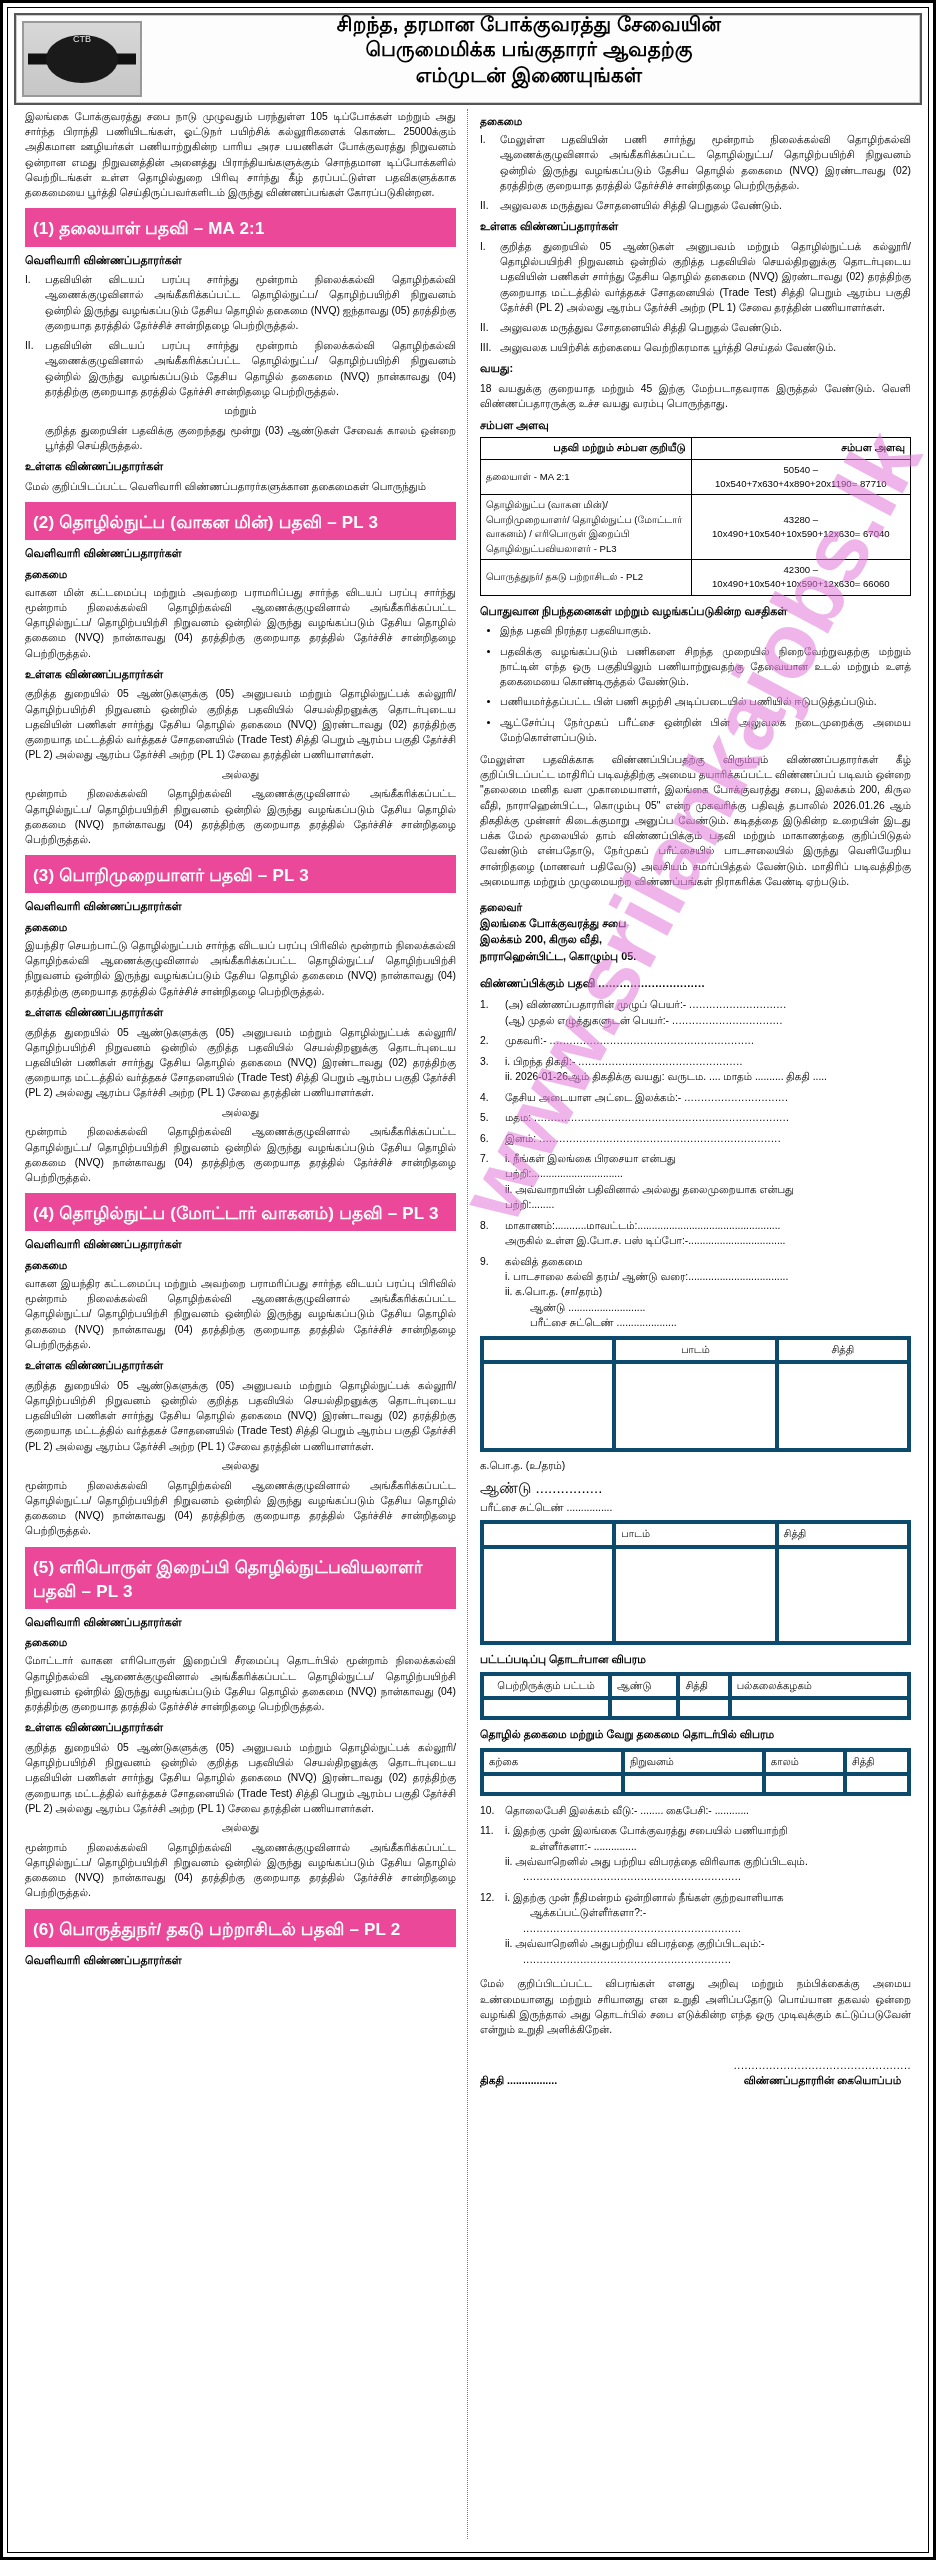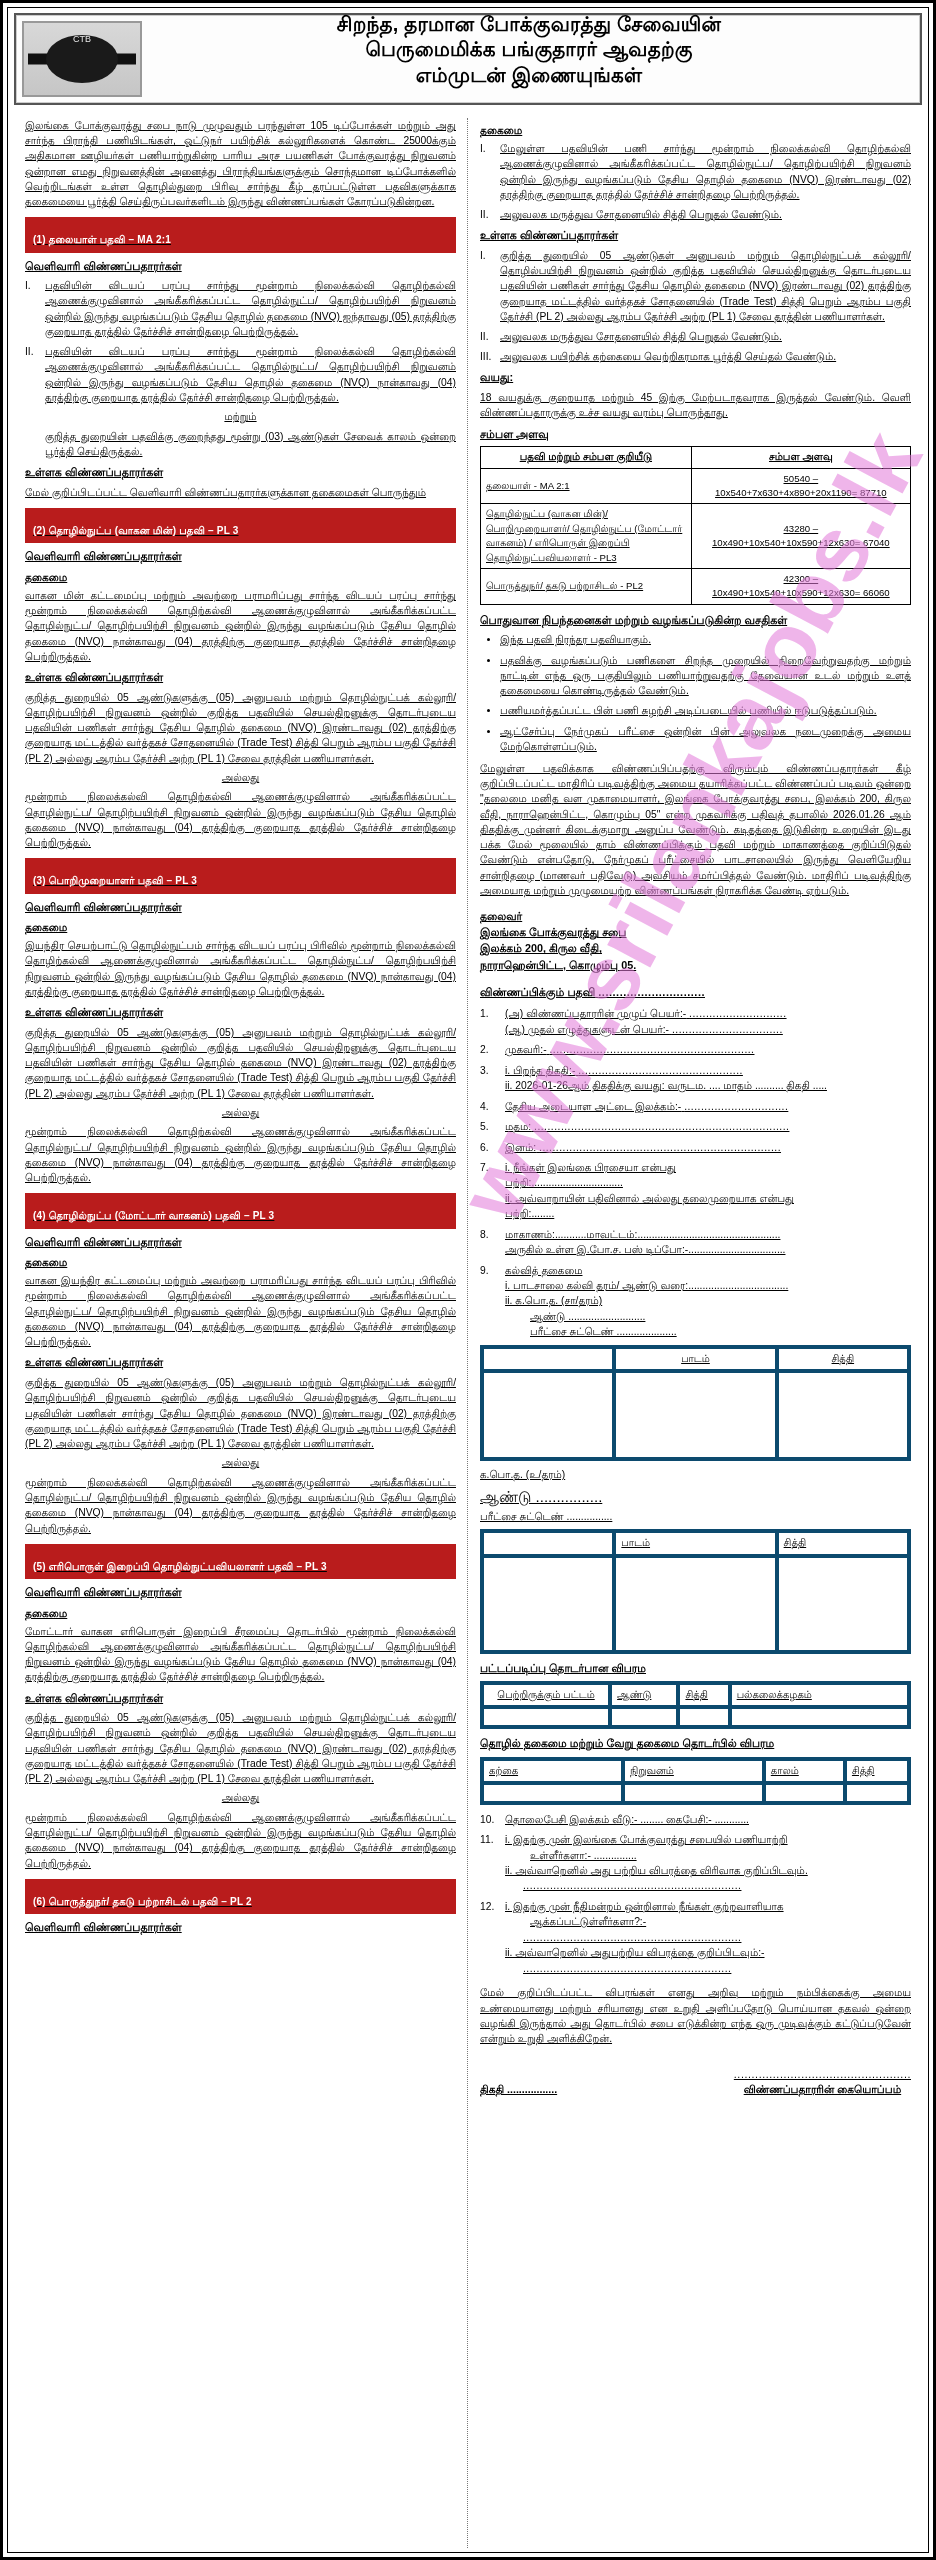--- a/index.html
+++ b/index.html
@@ -81,23 +81,22 @@
     font-weight: bold;
     line-height: 1.26;
     letter-spacing: .2px;
     text-align: center;
     white-space: nowrap;
   }
 
   
   .columns {
     display: flex;
-    margin: 13px 8px 6px 8px;
+    margin: 4px 8px 6px 8px;
     height: 2430px;
-    text-decoration: underline;
   }
   .col {
     width: 50%;
     padding: 0 9px;
     font-size: 10.2px;
     line-height: 1.42;
   }
   .col.left {
     border-right: 1px dotted #777;
     padding-right: 11px;
@@ -105,25 +104,25 @@
   .col.right { padding-left: 12px; }
 
   p.just {
     text-align: justify;
     margin: 0 0 6px 0;
     font-size: 10.3px;
     line-height: 1.48;
   }
 
   .black-bar {
-    background: #b91c1c;
+    background: #ec4899;
     color: #fff;
     font-weight: bold;
-    font-size: 10px;
-    padding: 16px 8px 5px 8px;
+    font-size: 17px;
+    padding: 9px 8px 5px 8px;
     margin: 8px 0 6px 0;
     letter-spacing: .2px;
   }
   h4.sub {
     font-size: 11px;
     font-weight: bold;
     margin: 6px 0 4px 0;
   }
   h4.sub2 {
     font-size: 10.6px;
@@ -174,21 +173,21 @@
     border-collapse: collapse;
     margin: 3px 0 8px 0;
     font-size: 9.6px;
   }
   table.salary th, table.salary td {
     border: 1px solid #000;
     padding: 3px 5px;
     vertical-align: middle;
   }
   table.salary th {
-    text-align: center;
+    text-align: right;
     font-weight: bold;
     font-size: 10.2px;
   }
   table.salary td.label { width: 49%; line-height: 1.5; }
   table.salary td.amount { line-height: 1.5; text-align: center; }
 
   
   ul.bullets {
     margin: 2px 0 7px 0;
     padding-left: 20px;

